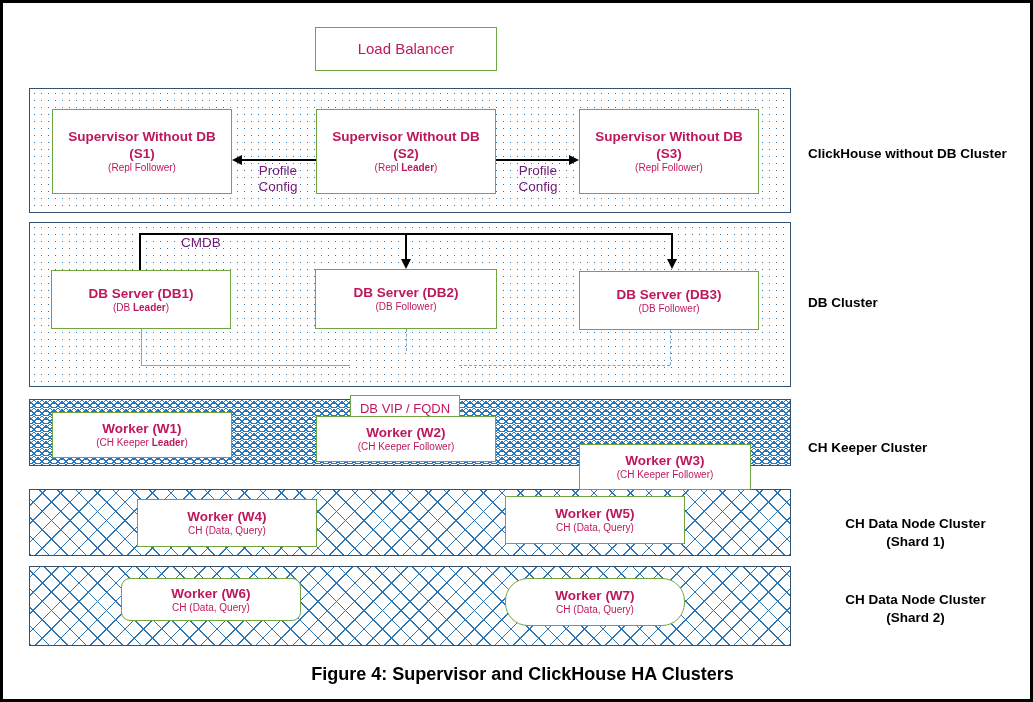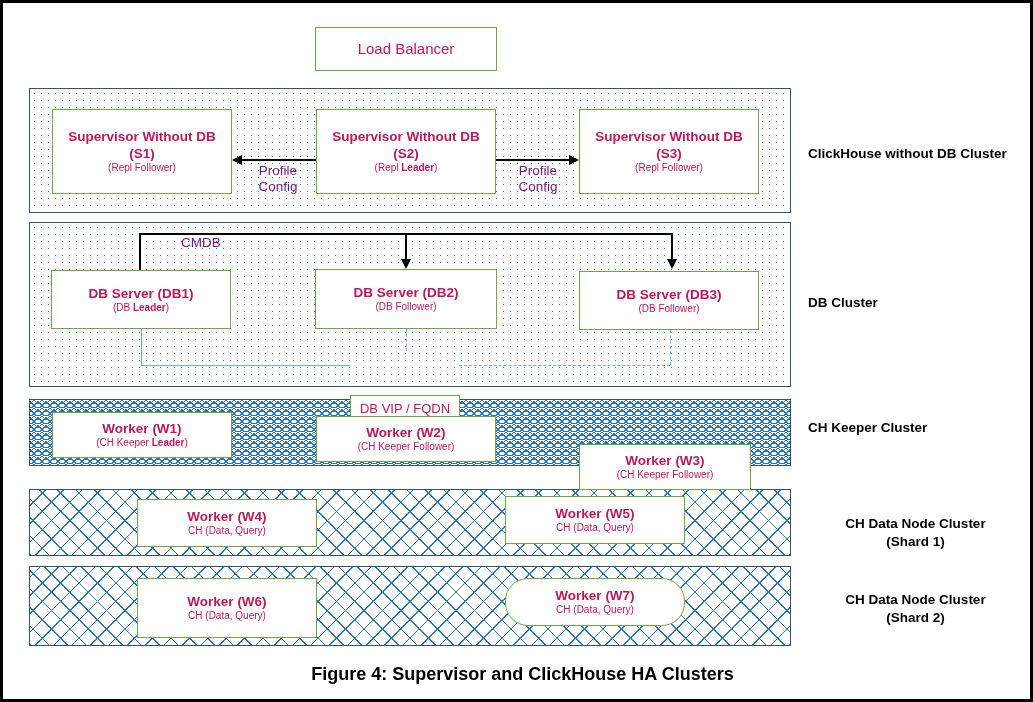--- a/index.html
+++ b/index.html
@@ -212,40 +212,40 @@
   <div class="node" style="left:313px; top:413px; width:180px; height:46px;">
     <div class="l1">Worker (W2)</div>
     <div class="l3"><span>(CH Keeper </span><b></b><span>Follower</span><span>)</span></div>
   </div>
 
   <div class="node" style="left:576px; top:409px; width:172px; height:46px;margin-top:32px;">
     <div class="l1">Worker (W3)</div>
     <div class="l3"><span>(CH Keeper </span><b></b><span>Follower</span><span>)</span></div>
   </div>
 
-  <div class="side-label" style="left:805px; top:416px; width:215px; text-align:left;">CH Keeper Cluster</div>
+  <div class="side-label" style="left:805px; top:436px; width:215px; text-align:left;">CH Keeper Cluster</div>
 
   <div class="band hatch" style="left:26px; top:486px; width:762px; height:67px;"></div>
 
   <div class="node" style="left:134px; top:496px; width:180px; height:48px;">
     <div class="l1">Worker (W4)</div>
     <div class="l3">CH (Data, Query)</div>
   </div>
 
   <div class="node" style="left:502px; top:493px; width:180px; height:48px;">
     <div class="l1">Worker (W5)</div>
     <div class="l3">CH (Data, Query)</div>
   </div>
 
   <div class="side-label" style="left:805px; top:512px; width:215px; text-align:center;">CH Data Node Cluster
 (Shard 1)</div>
 
   <div class="band hatch" style="left:26px; top:563px; width:762px; height:80px;"></div>
 
-  <div class="node" style="left:134px; top:575px; width:180px; height:60px;">
+  <div class="node" style="left:118px; top:575px; width:180px; height:43px;border-radius:9px;">
     <div class="l1">Worker (W6)</div>
     <div class="l3">CH (Data, Query)</div>
   </div>
 
   <div class="node" style="left:502px; top:575px; width:180px; height:48px;border-radius:23px;">
     <div class="l1">Worker (W7)</div>
     <div class="l3">CH (Data, Query)</div>
   </div>
 
   <div class="side-label" style="left:805px; top:588px; width:215px; text-align:center;">CH Data Node Cluster

